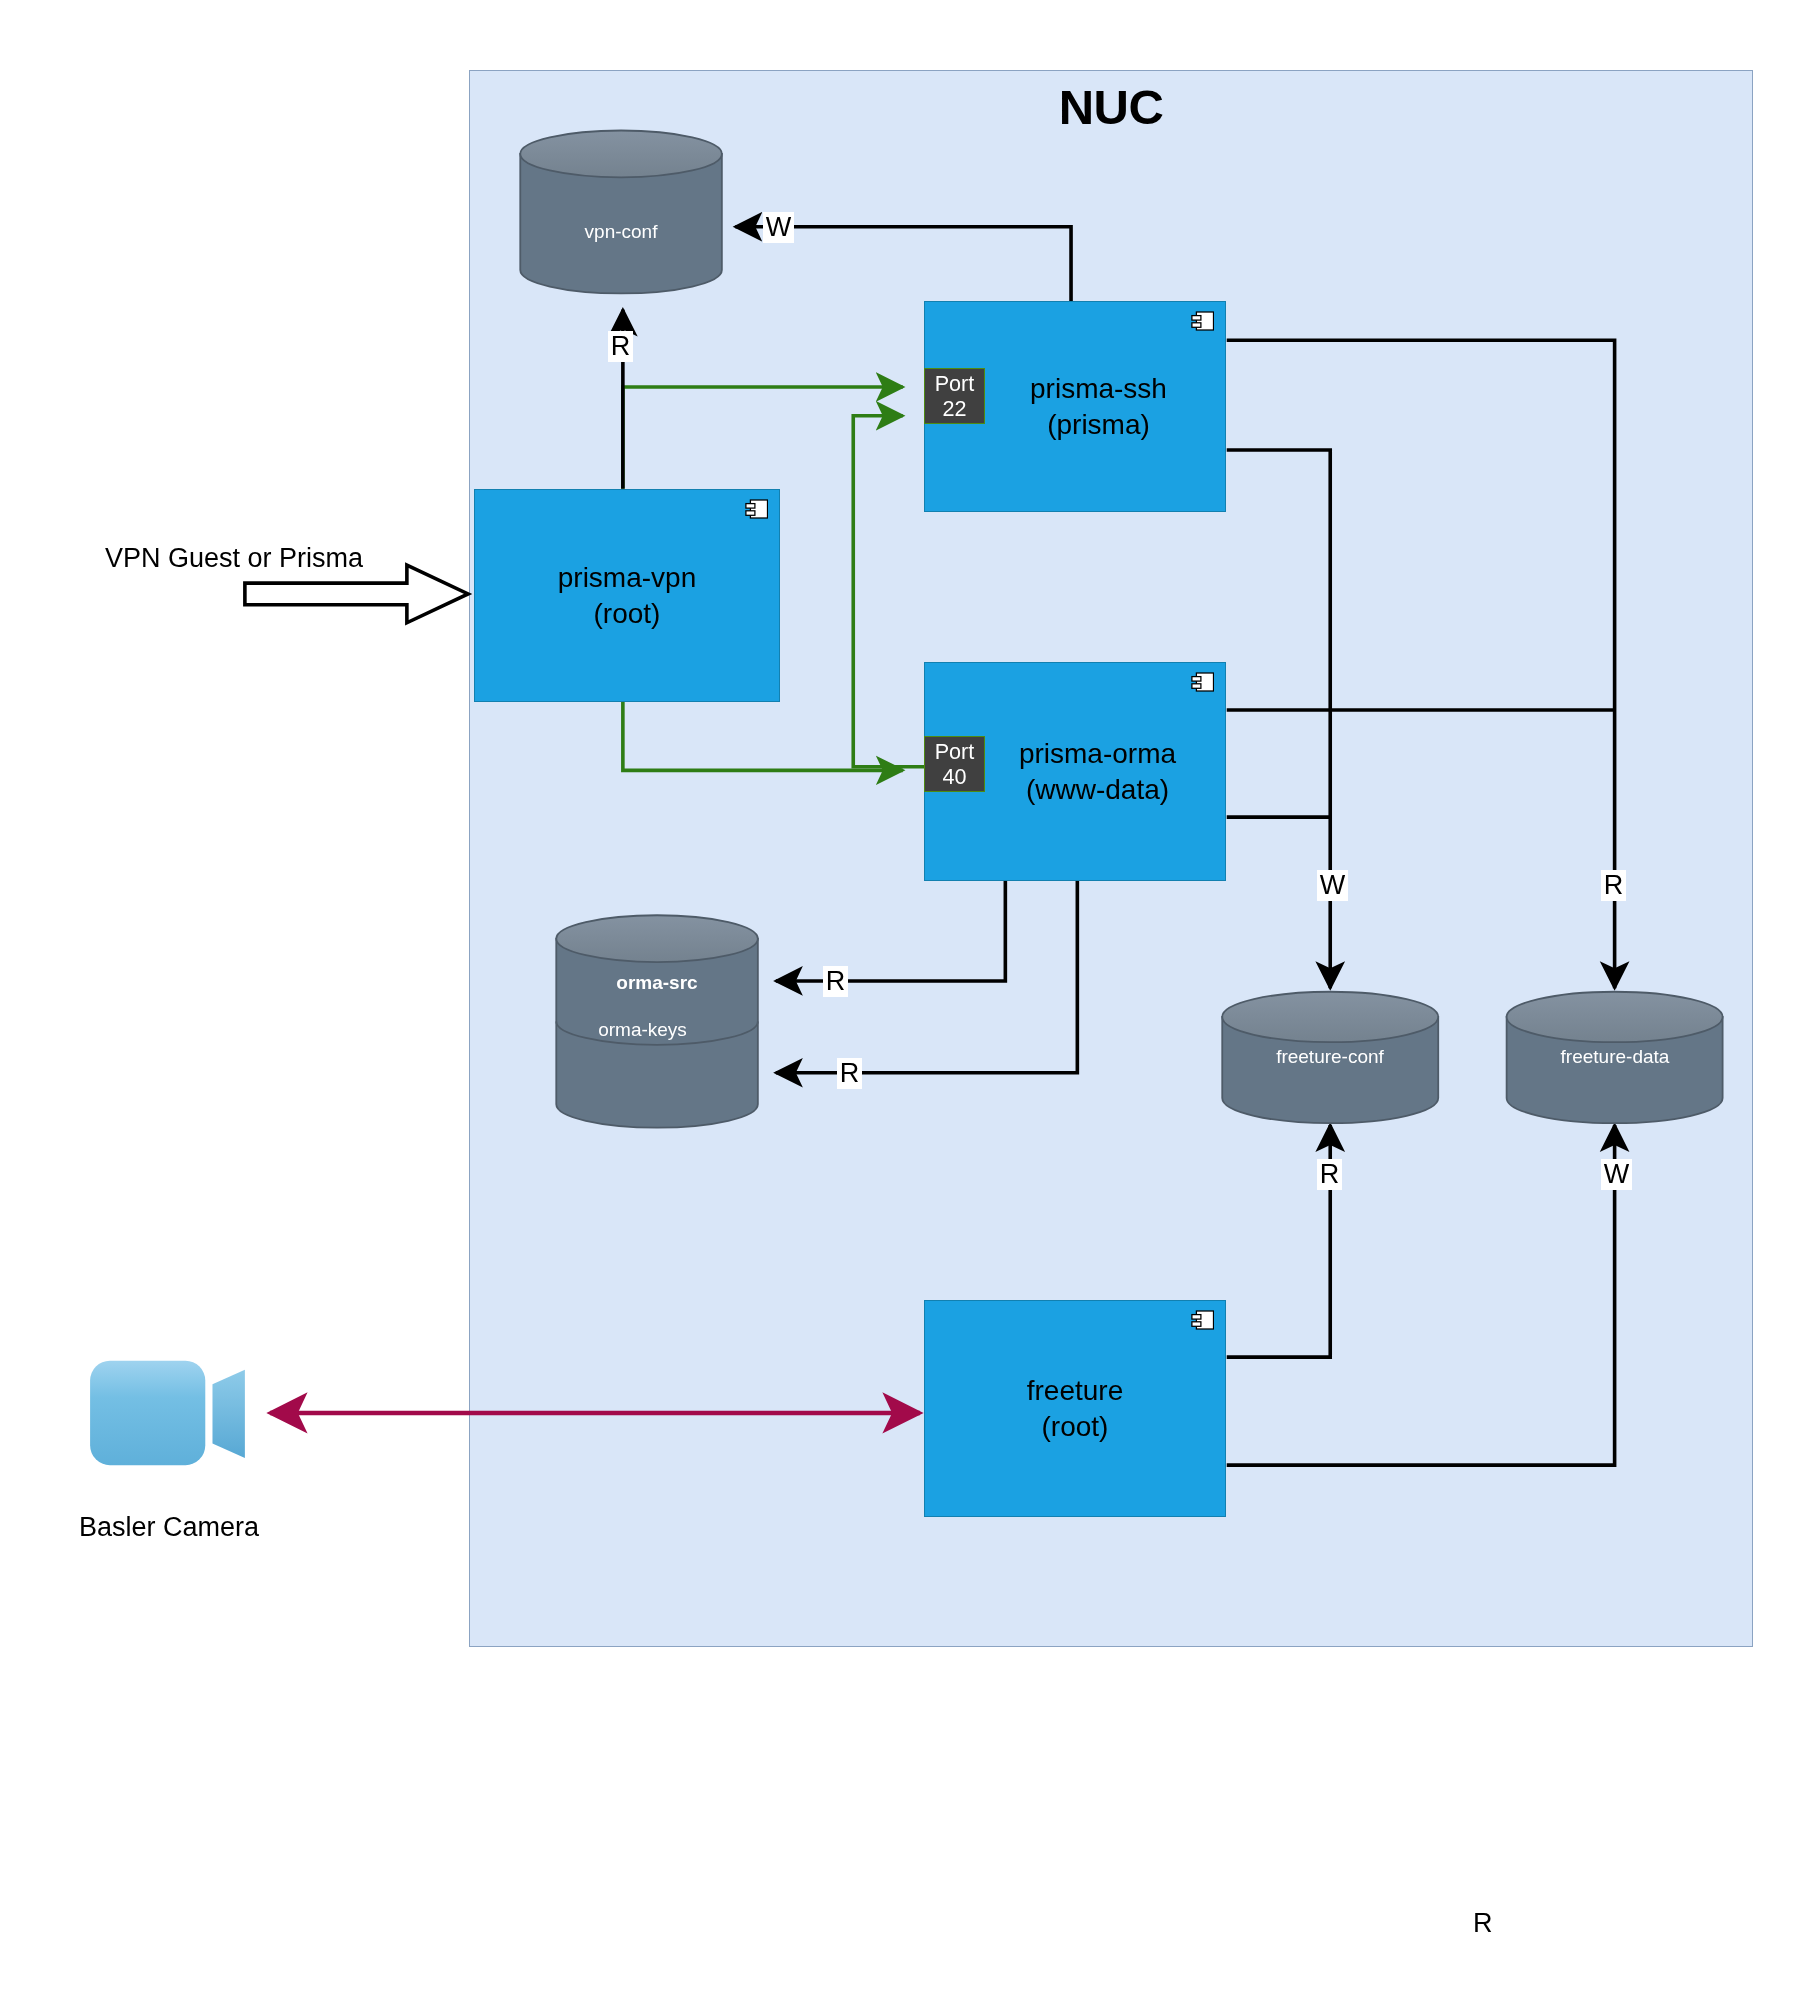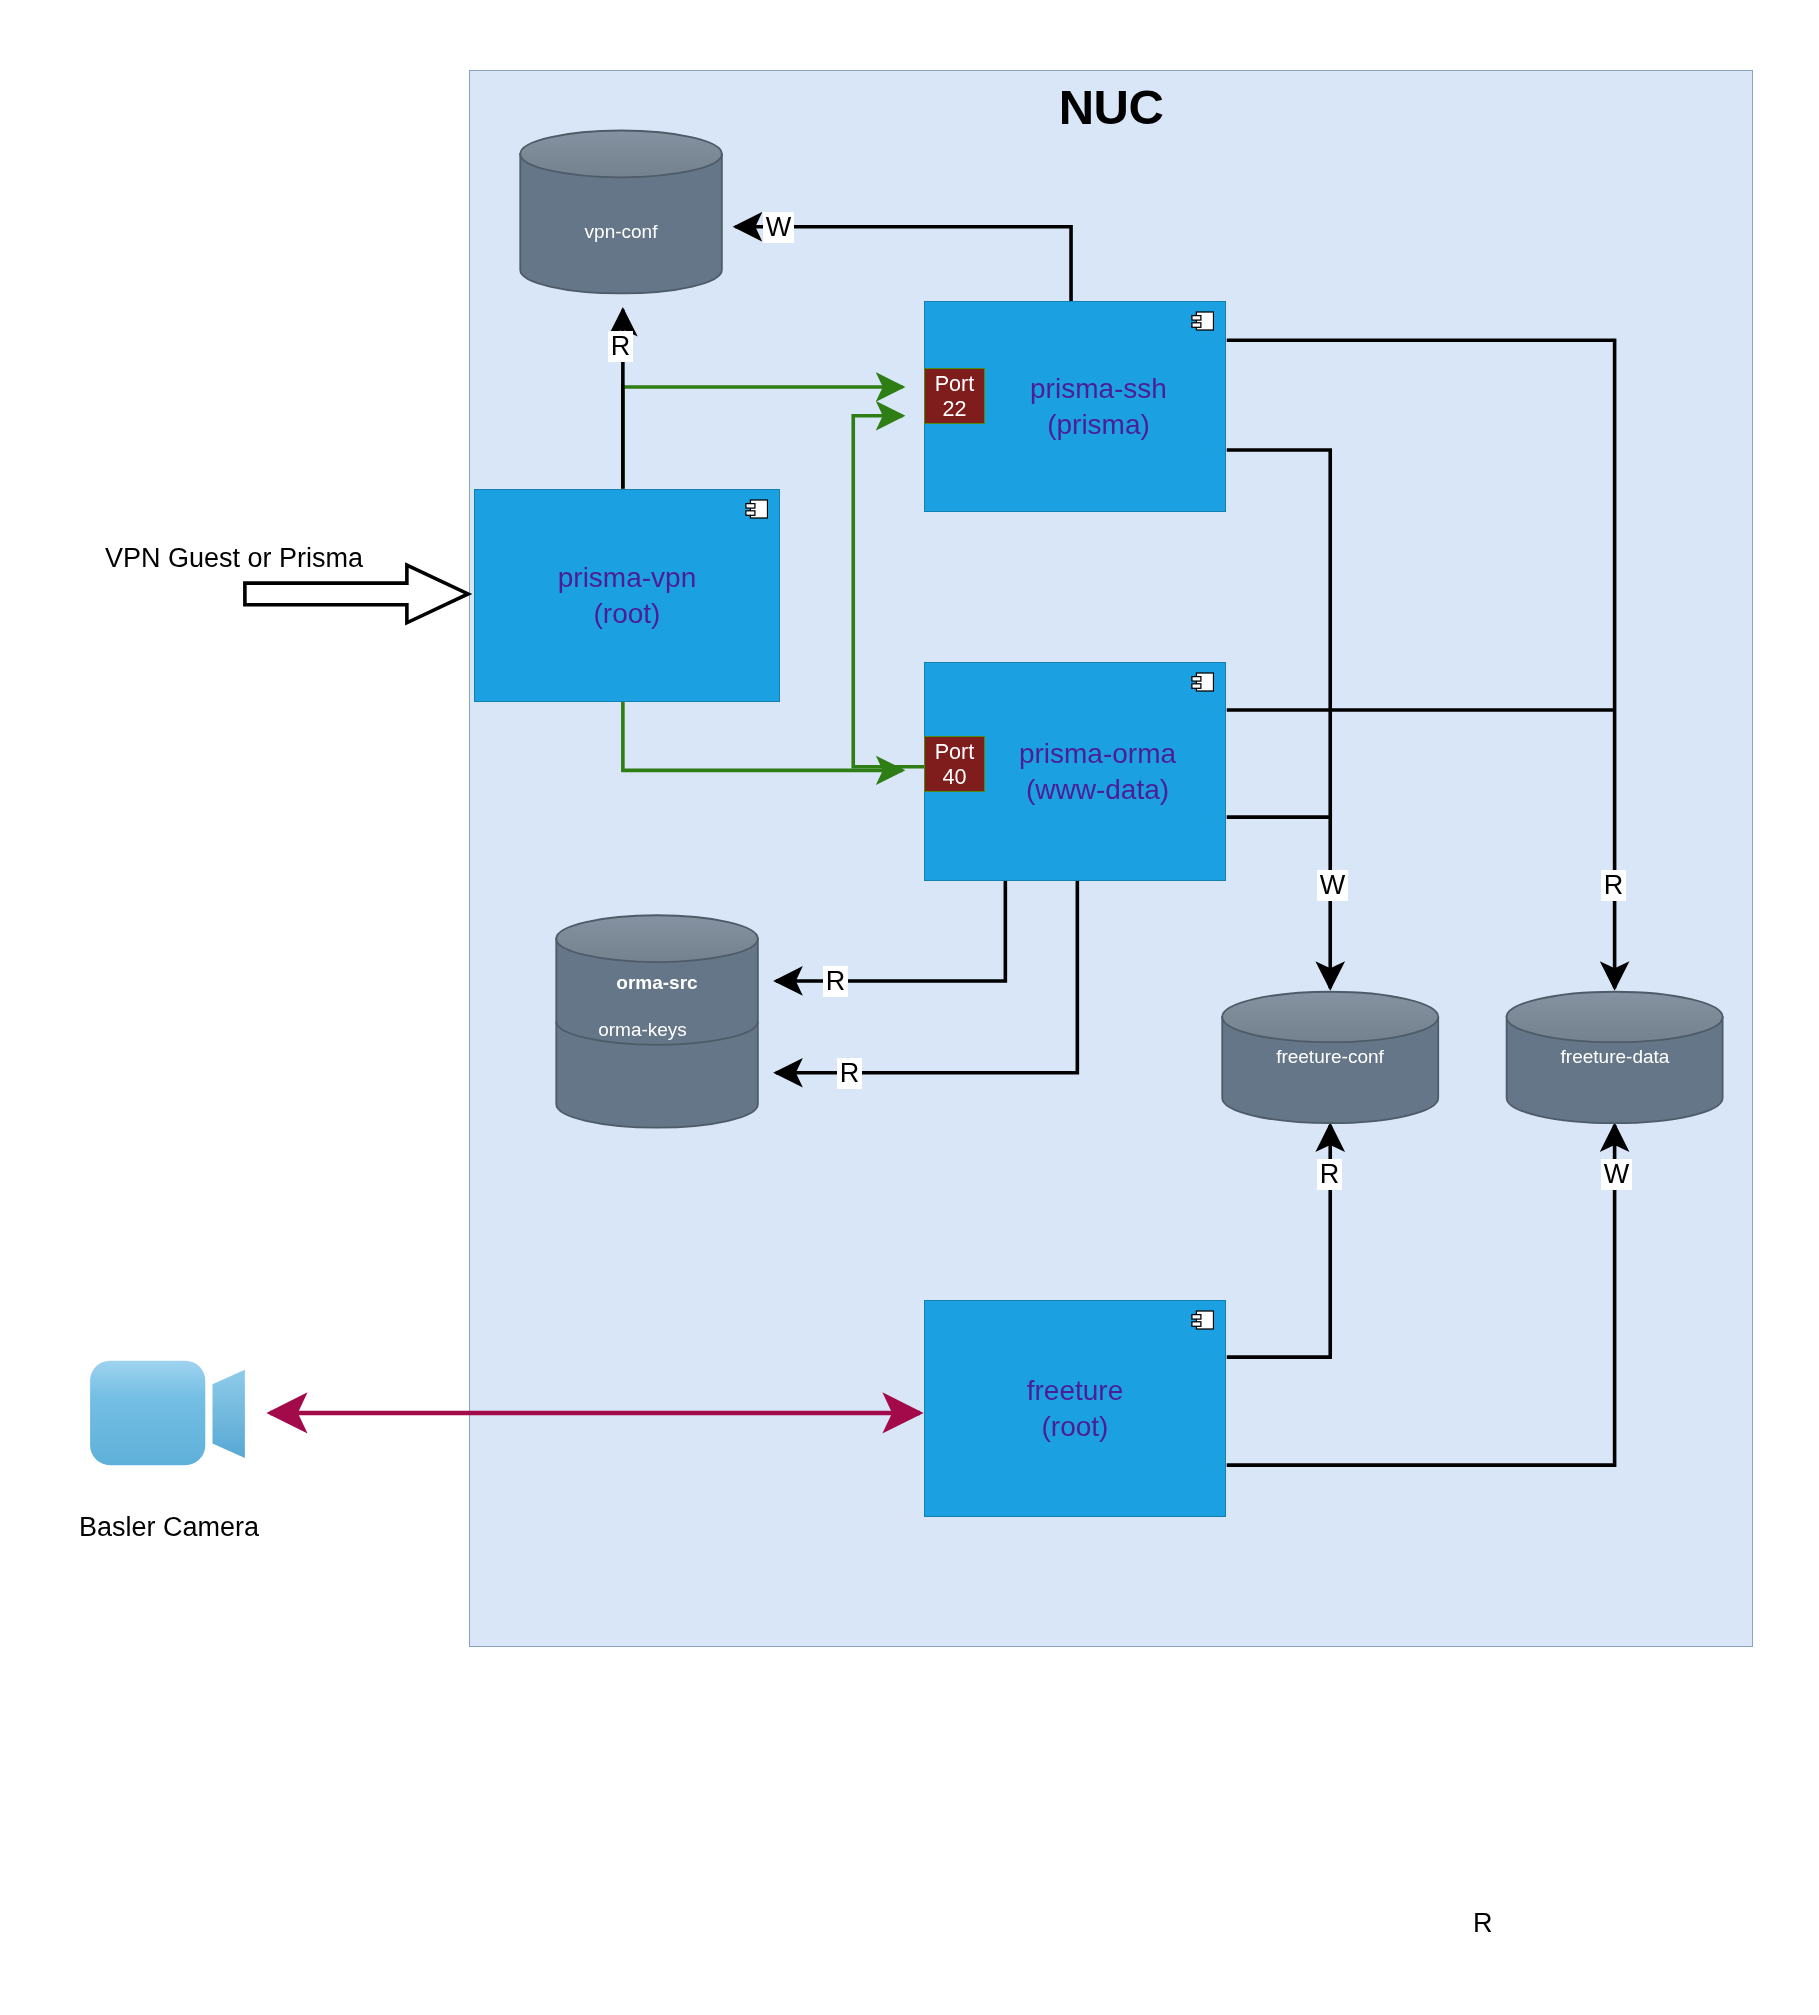--- a/index.html
+++ b/index.html
@@ -42,38 +42,38 @@
     font-size: 49px;
     font-weight: bold;
     color: #000000;
     letter-spacing: -0.5px;
   }
   .component {
     position: absolute;
     background: #1ba1e2;
     border: 0.9px solid #1280b0;
     box-sizing: border-box;
-    color: #4c1d95;
+    color: #000000;
     display: flex;
     align-items: center;
     justify-content: center;
     text-align: center;
     font-size: 28px;
     line-height: 1.28;
   }
   .uml-icon {
     position: absolute;
     right: 10.8px;
     top: 9px;
     width: 23.4px;
     height: 20px;
   }
   .port {
     position: absolute;
-    background: #7f1d1d;
+    background: #404040;
     border: 0.9px solid #4d8b12;
     box-sizing: border-box;
     color: #ffffff;
     font-size: 21.6px;
     line-height: 1.18;
     display: flex;
     flex-direction: column;
     align-items: center;
     justify-content: center;
     text-align: center;

